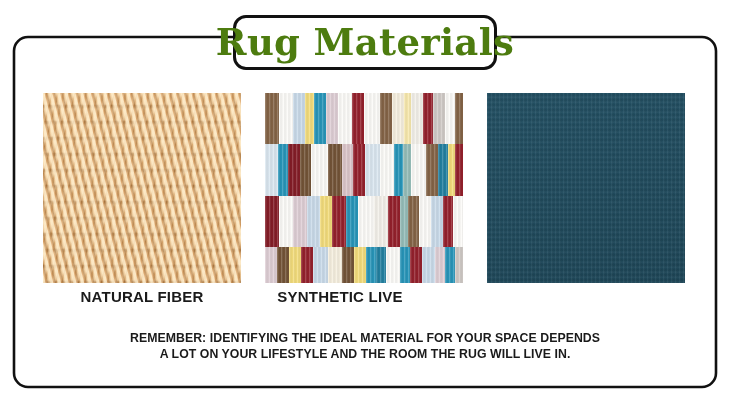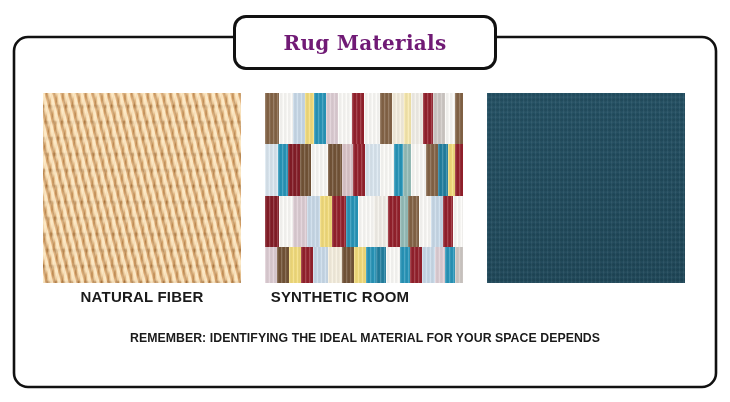--- a/index.html
+++ b/index.html
@@ -42,23 +42,23 @@
     border-radius: 13px;
     box-sizing: border-box;
     display: flex;
     align-items: center;
     justify-content: center;
     z-index: 5;
   }
   .title-text {
     font-family: "DejaVu Serif", "Liberation Serif", serif;
     font-weight: 700;
-    font-size: 20px;
+    font-size: 37px;
     letter-spacing: 0.3px;
-    color: #701a75;
+    color: #4d7c0f;
     line-height: 1;
     white-space: nowrap;
   }
 
   
   .swatch-row {
     position: absolute;
     left: 43px;
     top: 93px;
     width: 642px;
@@ -302,22 +302,23 @@
     </div>
 
     <div class="swatch-cell">
       <div class="swatch swatch-silk"></div>
     </div>
 
   </div>
 
   <div class="caption-row">
     <div class="caption">NATURAL FIBER</div>
-    <div class="caption">SYNTHETIC ROOM</div>
+    <div class="caption">SYNTHETIC LIVE</div>
   </div>
 
   <div class="footer-note">
     <span class="footer-line">
       <span class="lead">REMEMBER:</span><span> IDENTIFYING THE IDEAL MATERIAL FOR YOUR SPACE DEPENDS</span>
     </span>
+    <span class="footer-line">A LOT ON YOUR LIFESTYLE AND THE ROOM THE RUG WILL LIVE IN.</span>
   </div>
 
 </div>
 
 </body></html>

